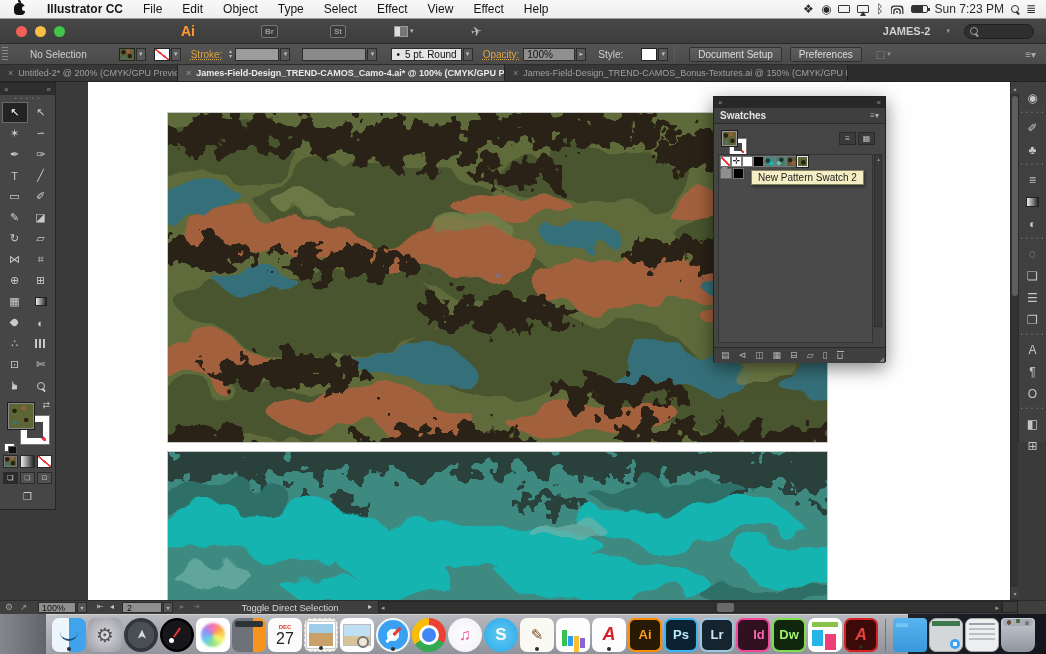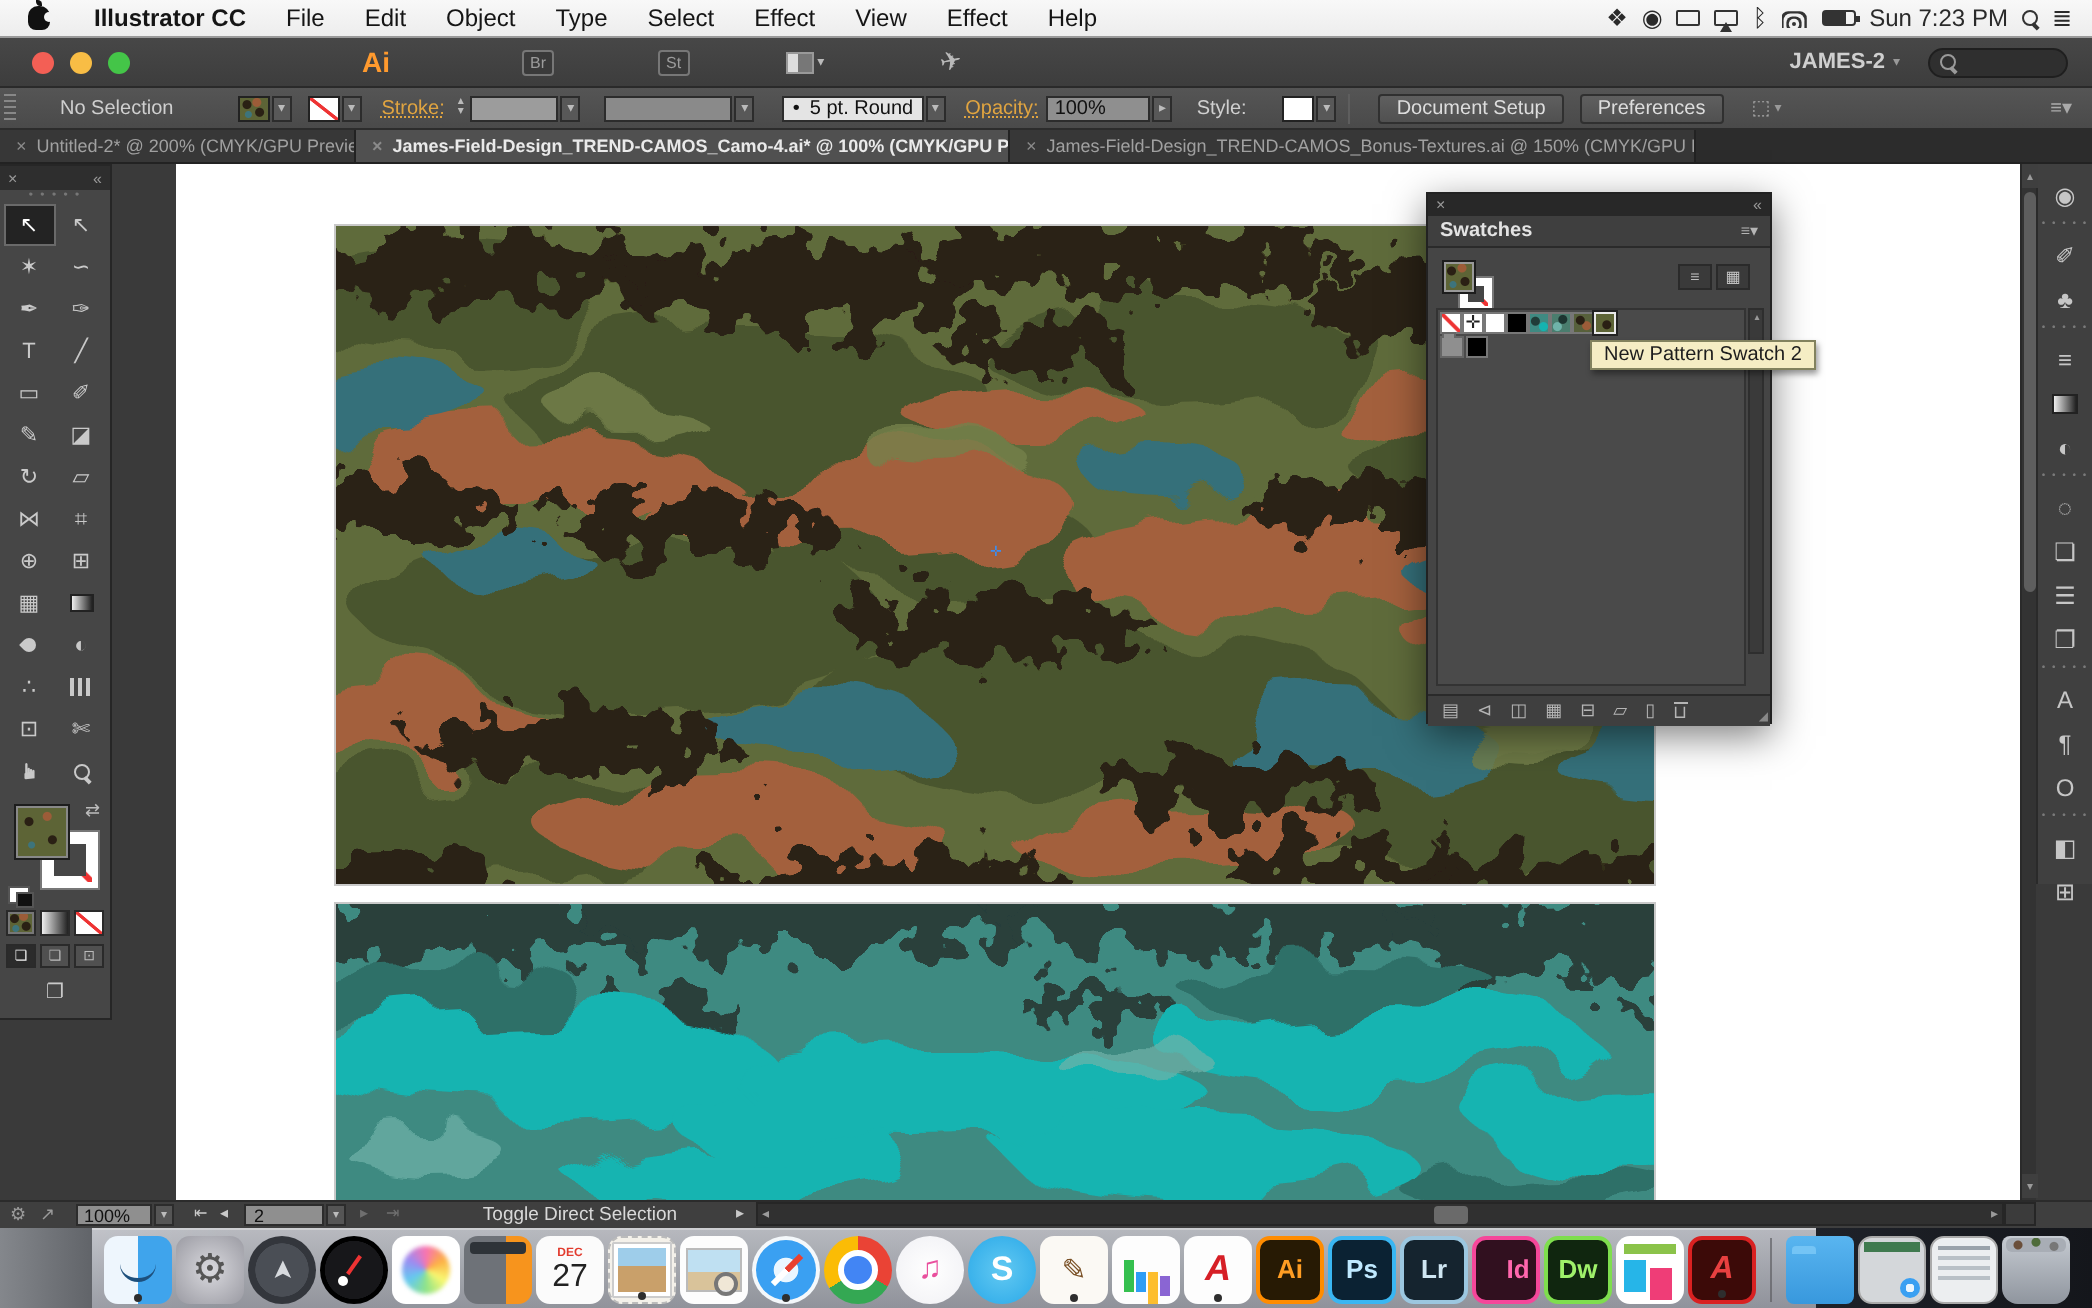--- a/index.html
+++ b/index.html
@@ -25,26 +25,26 @@
   .ic-wifi::before{content:"";position:absolute;left:5.5px;top:6.5px;width:2px;height:2px;border-radius:50%;background:#333;box-shadow:0 0 0 1.6px #f1f1f1,0 0 0 2.8px #333,0 0 0 4.2px #f1f1f1,0 0 0 5.4px #333;}
   .mag{position:relative;width:8px;height:8px;display:inline-block;}
   .mag::before{content:"";position:absolute;left:0;top:0;width:6px;height:6px;border:1.4px solid #333;border-radius:50%;}
   .mag::after{content:"";position:absolute;left:6px;top:6px;width:4px;height:1.5px;background:#333;transform:rotate(45deg);transform-origin:0 0;}
 
   
   #appbar{position:absolute;left:0;top:19px;width:1046px;height:25px;background:linear-gradient(#474747,#3d3d3d);border-bottom:1px solid #2a2a2a;display:flex;align-items:center;}
   .tl{width:11px;height:11px;border-radius:50%;margin-right:8px;}
   .tl.r{background:#f35f55;margin-left:16px;}.tl.y{background:#f8bd45;}.tl.g{background:#44c548;}
   #ai-logo{color:#ff9a2e;font-weight:bold;font-size:14px;margin:0 0 0 108px;letter-spacing:0;}
-  .ab-ic{color:#9c9c9c;border:1px solid #777;border-radius:2px;font-size:8px;font-weight:normal;padding:1px 3px;margin-left:66px;background:#3a3a3a;}
+  .ab-ic{color:#9c9c9c;border:1px solid #777;border-radius:2px;font-size:8px;font-weight:bold;padding:1px 3px;margin-left:66px;background:#3a3a3a;}
   .ab-ic2{margin-left:52px;}
   .ab-arr{display:flex;align-items:center;gap:2px;color:#bbb;margin-left:48px;}
   .ab-arr .sq{width:14px;height:11px;border:1px solid #999;background:linear-gradient(90deg,#ddd 0 5px,#777 5px);}
   .ab-plane{margin-left:58px;color:#b9b9b9;font-size:13px;transform:rotate(-12deg);}
-  #workspace{margin-left:auto;display:flex;align-items:center;color:#cfcfcf;font-size:11px;font-weight:bold;gap:4px;}
+  #workspace{margin-left:auto;display:flex;align-items:center;color:#cfcfcf;font-size:11px;font-weight:bold;gap:16px;}
   #searchbox{width:70px;height:15px;background:#2f2f2f;border:1px solid #1f1f1f;border-radius:8px;margin:0 12px 0 14px;display:flex;align-items:center;padding-left:5px;}
   #searchbox .mag::before{border-color:#9a9a9a;}#searchbox .mag::after{background:#9a9a9a;}
 
   
   #controlbar{position:absolute;left:0;top:44px;width:1046px;height:21px;background:linear-gradient(#555,#4a4a4a);border-bottom:1px solid #2c2c2c;display:flex;align-items:center;font-size:10px;color:#cfcfcf;}
   .grip-v{width:6px;height:15px;margin:0 4px 0 2px;background:repeating-linear-gradient(#888 0 1px,transparent 1px 3px);}
   .cb-label{margin:0 18px;white-space:nowrap;}
   .cb-link{color:#e0a440;text-decoration:underline;text-decoration-style:dotted;margin:0 4px 0 10px;white-space:nowrap;}
   .chip{width:16px;height:13px;border:1px solid #222;}
   .chip-none{background:linear-gradient(to top right,#fff 44%,#e33 46%,#e33 54%,#fff 56%);}
@@ -135,21 +135,21 @@
   .sw-pattern-2{background:radial-gradient(circle at 60% 30%,#1d3531 0 2px,transparent 2.5px),radial-gradient(circle at 30% 70%,#6fb3a9 0 2px,transparent 2.5px),#4a7d6e;}
   .sw-pattern-3{background:radial-gradient(circle at 35% 35%,#2a2014 0 2px,transparent 2.5px),radial-gradient(circle at 70% 65%,#9c5c38 0 2px,transparent 2.5px),#57603b;}
   .sw-new-pattern-swatch-2{background:radial-gradient(circle at 60% 60%,#2a2014 0 2px,transparent 2.5px),#5d6436;border:1px solid #e8e8e8;box-shadow:0 0 0 1px #222;}
   .sw-folder{width:12px;height:11px;position:relative;background:#8f8f8f;border:1px solid #666;margin-right:1px;}
   .sw-folder::before{content:"";position:absolute;left:0;top:-3px;width:5px;height:2px;background:#8f8f8f;border:1px solid #666;border-bottom:none;}
   #sw-scroll{position:absolute;right:3px;top:30px;width:8px;bottom:20px;background:#3a3a3a;border:1px solid #2e2e2e;}
   #sw-scroll .up{position:absolute;top:0;left:0;width:7px;height:9px;color:#999;font-size:5px;text-align:center;line-height:9px;}
   #sw-foot{height:16px;background:#3f3f3f;border-top:1px solid #2a2a2a;display:flex;align-items:center;gap:9px;padding:0 7px;position:relative;}
   .sw-btn{color:#b5b5b5;font-size:9px;line-height:1;}
   #sw-resize{position:absolute;right:1px;bottom:1px;color:#888;font-size:6px;}
-  #tooltip{position:absolute;left:795px;top:170px;height:15px;background:#f5edc4;border:1px solid #82825e;color:#1d1d1d;font-size:10px;display:flex;align-items:center;padding:0 6px;box-shadow:1px 2px 3px rgba(0,0,0,.4);white-space:nowrap;}
+  #tooltip{position:absolute;left:751px;top:170px;height:15px;background:#f5edc4;border:1px solid #82825e;color:#1d1d1d;font-size:10px;display:flex;align-items:center;padding:0 6px;box-shadow:1px 2px 3px rgba(0,0,0,.4);white-space:nowrap;}
 
   
   #statusbar{position:absolute;left:0;top:600px;width:1046px;height:14px;background:#3f3f3f;border-top:1px solid #2b2b2b;color:#cfcfcf;font-size:9px;}
   #statusbar .mini-ic{position:absolute;top:1px;color:#9a9a9a;font-size:9px;}
   #zoombox{position:absolute;left:38px;top:1px;width:38px;height:11px;background:#8f8f8f;border:1px solid #2c2c2c;color:#111;font-size:9px;padding-left:3px;line-height:10px;}
   #zoomdd{position:absolute;left:77px;top:1px;width:10px;height:11px;background:#555;border:1px solid #2c2c2c;color:#bbb;font-size:6px;text-align:center;line-height:10px;}
   .nav-ar{position:absolute;top:1px;font-size:8px;color:#c9c9c9;}
   .nav-ar.dim{color:#6f6f6f;}
   #abfield{position:absolute;left:122px;top:1px;width:40px;height:11px;background:#8f8f8f;border:1px solid #2c2c2c;color:#111;font-size:9px;padding-left:4px;line-height:10px;}
   #abdd{position:absolute;left:163px;top:1px;width:10px;height:11px;background:#555;border:1px solid #2c2c2c;color:#bbb;font-size:6px;text-align:center;line-height:10px;}

